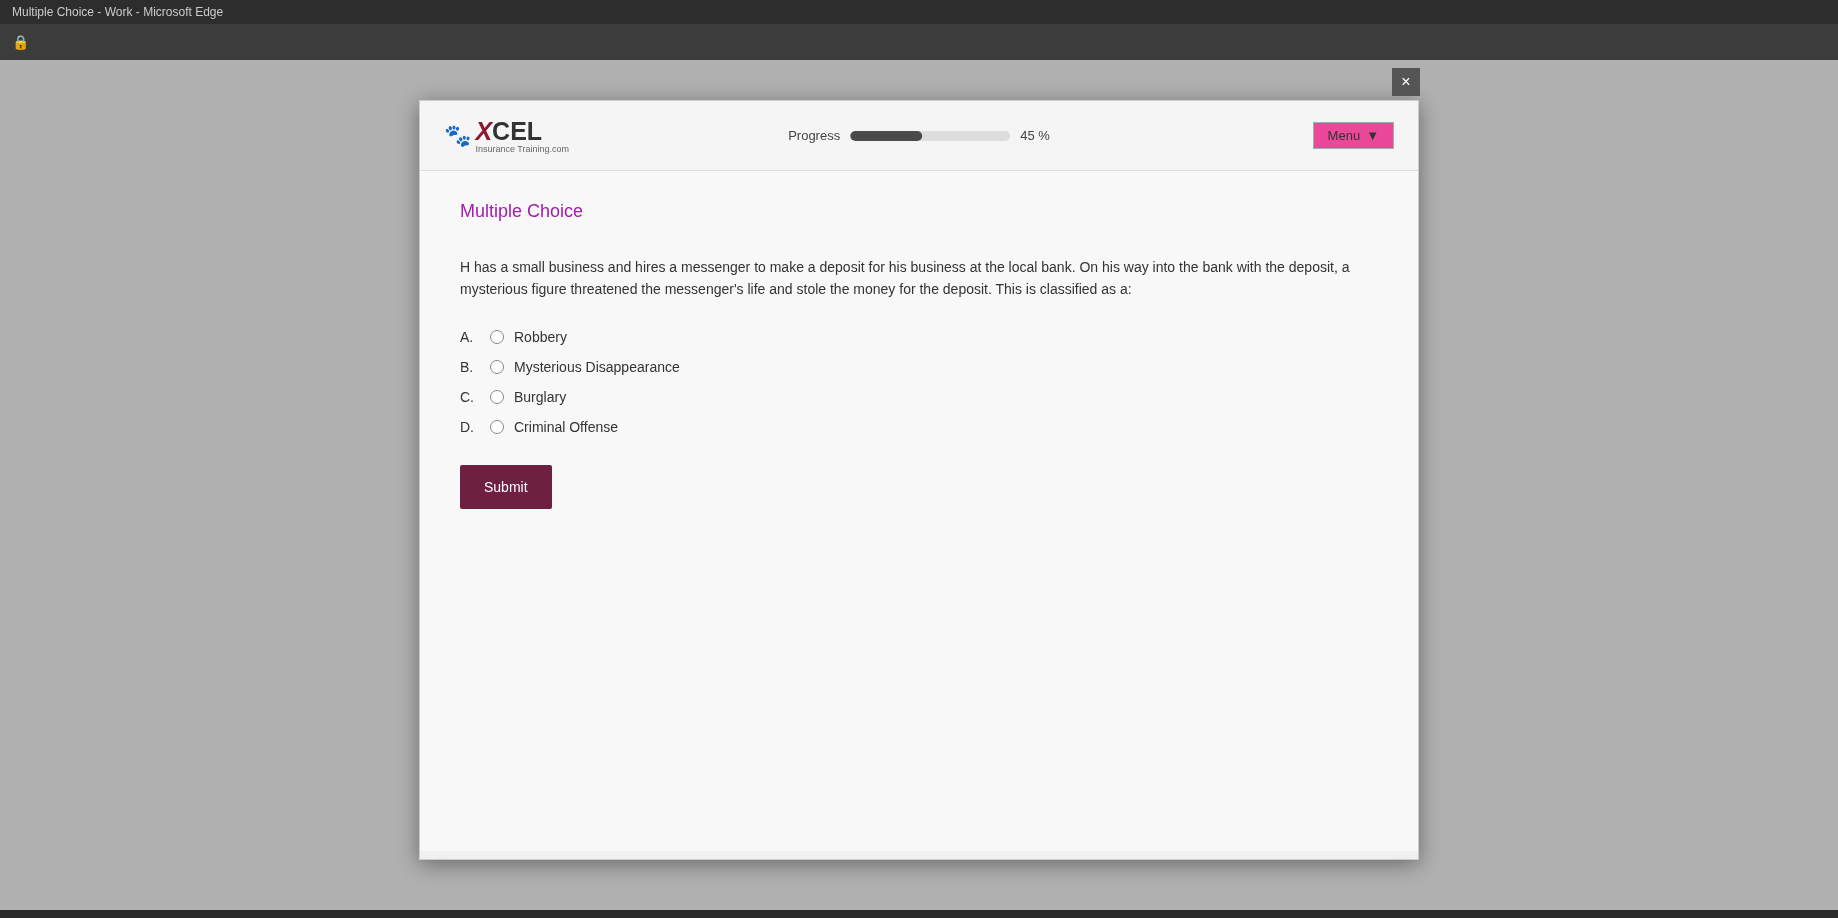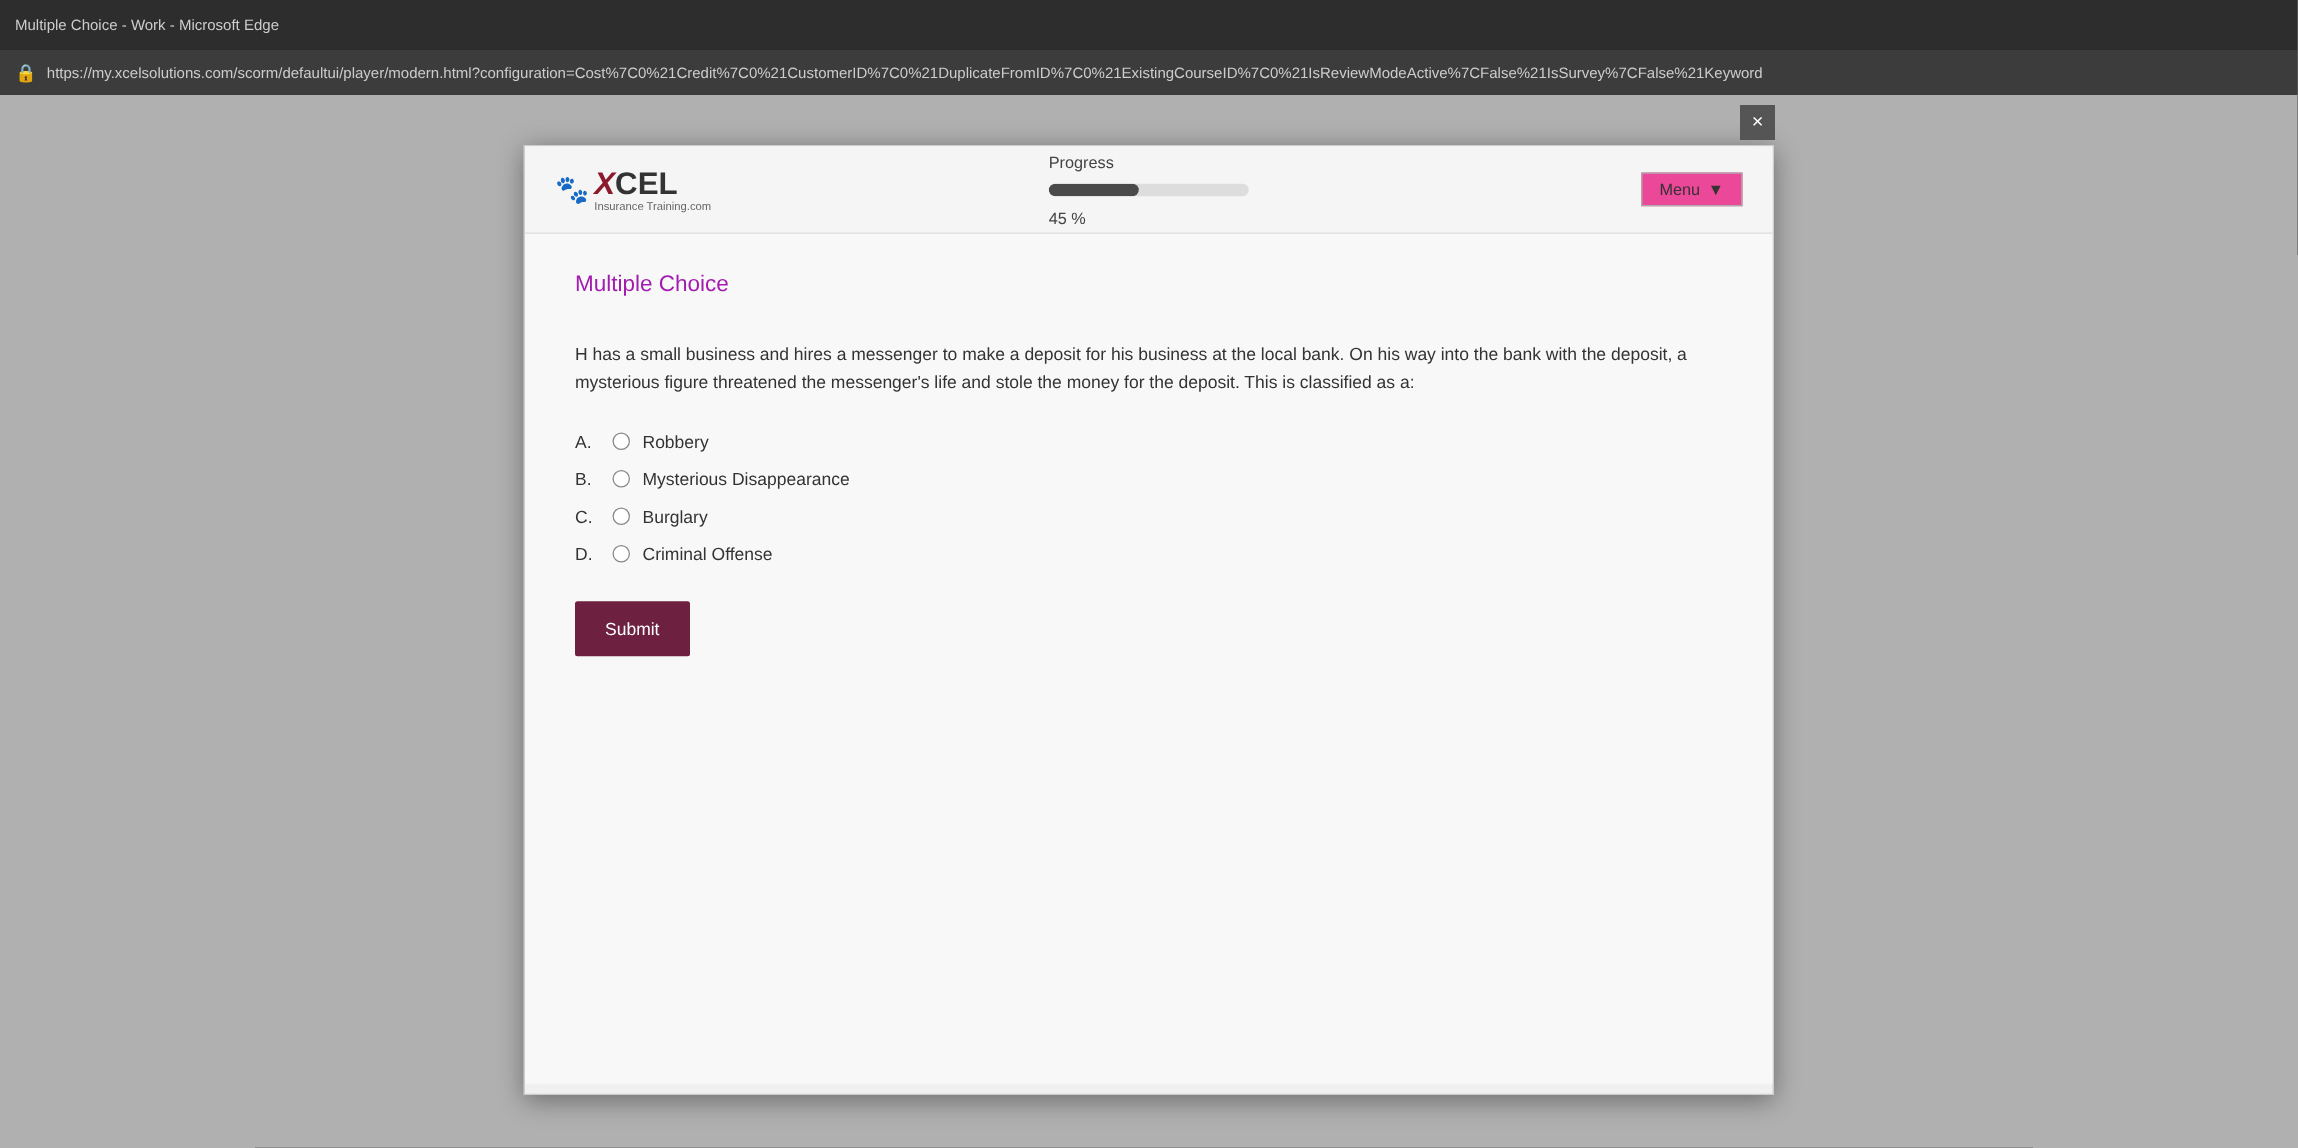--- a/index.html
+++ b/index.html
@@ -12,21 +12,21 @@
       overflow: hidden;
     }
 
     
     .browser-chrome {
       width: 100%;
       background: #3a3a3a;
     }
 
     .browser-titlebar {
-      height: 40px;
+      height: 24px;
       background: #2d2d2d;
       display: flex;
       align-items: center;
       padding: 0 12px;
     }
 
     .browser-titlebar-text {
       color: #ccc;
       font-size: 12px;
     }
@@ -98,25 +98,25 @@
 
     .logo-subtitle {
       font-size: 9px;
       color: #666;
       display: block;
       margin-top: -2px;
     }
 
     .progress-container {
       display: flex;
+      align-items: center;
       gap: 10px;
       position: absolute;
       left: 50%;
       transform: translateX(-50%);
-      flex-direction: column;
     }
 
     .progress-label {
       font-size: 13px;
       color: #444;
     }
 
     .progress-bar-bg {
       width: 160px;
       height: 10px;
@@ -240,21 +240,20 @@
   </style>
 </head>
 <body>
 
 <div class="browser-chrome">
   <div class="browser-titlebar">
     <span class="browser-titlebar-text">Multiple Choice - Work - Microsoft Edge</span>
   </div>
   <div class="browser-addressbar">
     <span class="address-lock">🔒</span>
-    <span class="address-url">https://my.xcelsolutions.com/scorm/defaultui/player/modern.html?configuration=Cost%7C0%21Credit%7C0%21CustomerID%7C0%21DuplicateFromID%7C0%21ExistingCourseID%7C0%21IsReviewModeActive%7CFalse%21IsSurvey%7CFalse%21Keyword</span>
   </div>
 </div>
 
 <div class="main-area">
 
   <div class="player-wrapper">
 
     <button class="close-button">×</button>
 
     <div class="scorm-player">

